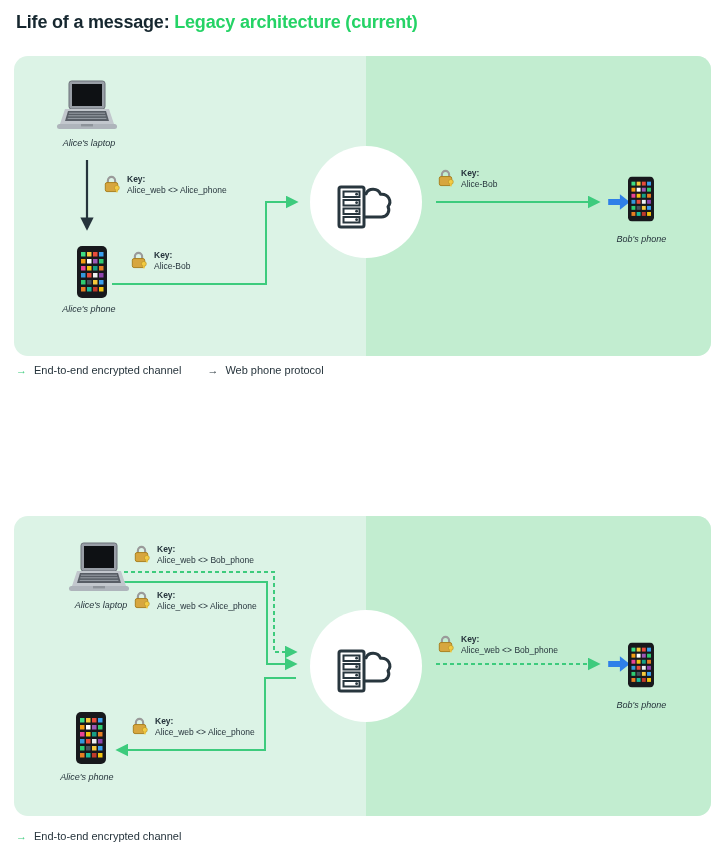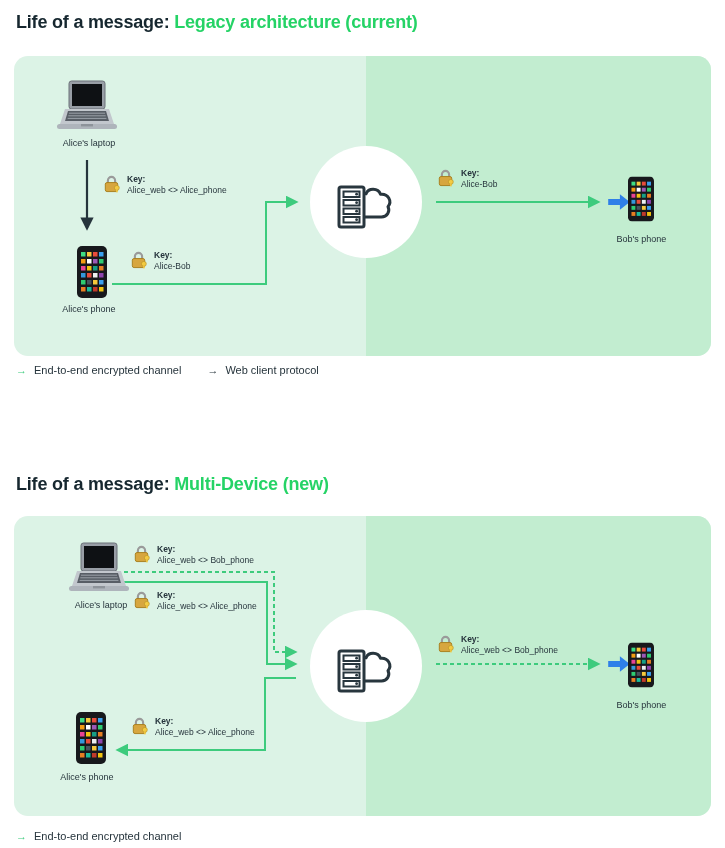--- a/index.html
+++ b/index.html
@@ -19,21 +19,21 @@
   .title .prefix{color:var(--title-text);}
   .title .highlight{color:var(--title-highlight);}
   .panel{position:absolute;left:14px;width:697px;height:300px;background:var(--panel-left);border-radius:14px;overflow:hidden;}
   .panel-right-half{position:absolute;left:352px;top:0;width:345px;height:100%;background:var(--panel-right);}
   .conn{position:absolute;left:0;top:0;pointer-events:none;}
   .conn .green{stroke:var(--connector-green);stroke-width:2;fill:none;}
   .conn .dashed{stroke-dasharray:4 3;}
   .conn .black{stroke:var(--connector-black);stroke-width:2.2;fill:none;}
   .fill-green{fill:var(--connector-green);}
   .fill-black{fill:var(--connector-black);}
-  .node-label{position:absolute;font-size:9px;color:var(--label-text);text-align:center;white-space:nowrap;}
+  .node-label{position:absolute;font-size:9px;color:var(--label-text);text-align:center;white-space:nowrap;font-style:italic;}
   .abs{position:absolute;}
   .server-circle{position:absolute;width:112px;height:112px;border-radius:50%;background:#fff;display:flex;align-items:center;justify-content:center;}
   .key{position:absolute;display:flex;gap:6px;align-items:flex-start;}
   .key .key-text{line-height:1.25;}
   .key .key-title{font-size:8.5px;font-weight:700;color:var(--label-text);}
   .key .key-value{font-size:8.5px;color:var(--label-text);white-space:nowrap;}
   .legend{position:absolute;left:16px;display:flex;gap:26px;align-items:center;}
   .legend-item{display:flex;gap:7px;align-items:center;}
   .legend-arrow{font-size:11px;line-height:1;}
   .legend-arrow.green{color:var(--connector-green);}
@@ -184,28 +184,24 @@
     <div class="node-label" style="left:580px;top:178px;width:95px;">Bob's phone</div>
   </div>
 
   <div class="legend" style="top:364px;">
     <div class="legend-item">
       <span class="legend-arrow green">→</span>
       <span class="legend-label">End-to-end encrypted channel</span>
     </div>
     <div class="legend-item">
       <span class="legend-arrow black">→</span>
-      <span class="legend-label">Web client protocol</span>
-    </div>
-  </div>
-
-  <div class="title" style="top:474px;">
-    <span class="prefix">Life of a message:</span>
-    <span class="highlight">Multi-Device (new)</span>
-  </div>
+      <span class="legend-label">Web phone protocol</span>
+    </div>
+  </div>
+
 
   <div class="panel" style="top:516px;">
     <div class="panel-right-half"></div>
 
     <svg class="conn" width="697" height="300">
       <defs>
         <marker id="ah-g2" viewBox="0 0 10 10" refX="8" refY="5" markerWidth="6.5" markerHeight="6.5" orient="auto">
           <path d="M0 0 L10 5 L0 10 Z" class="fill-green"></path>
         </marker>
       </defs>

